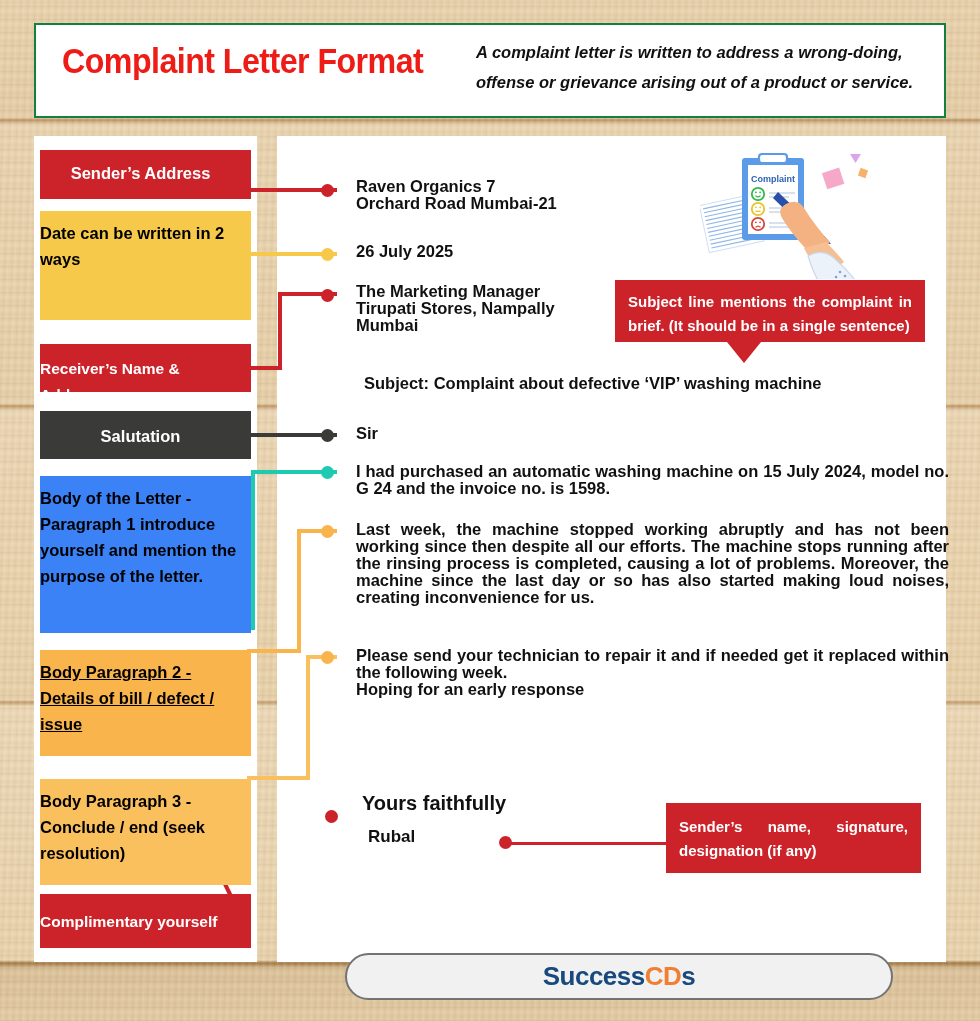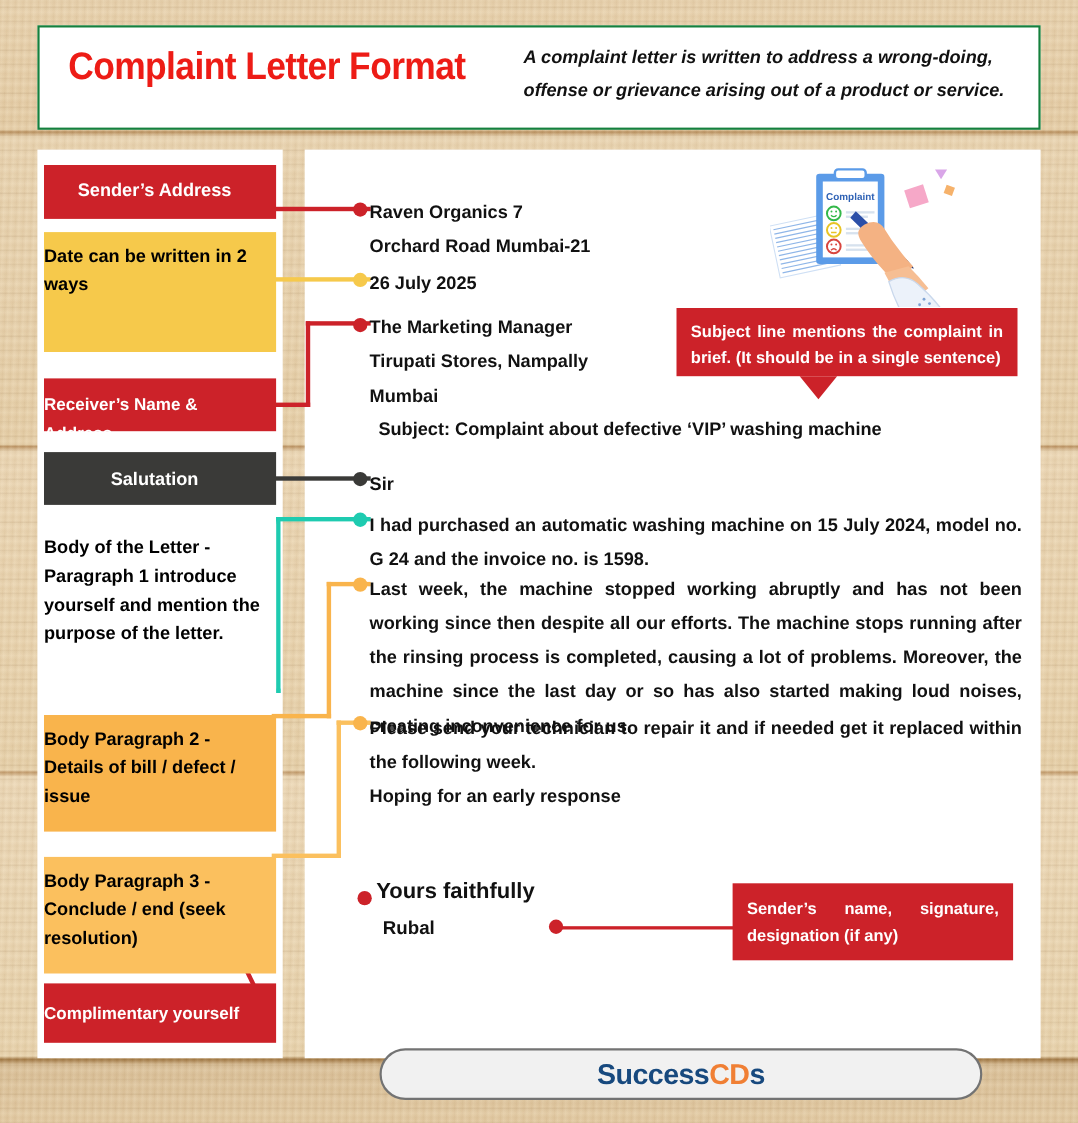--- a/index.html
+++ b/index.html
@@ -87,53 +87,54 @@
     width: 211px;
     padding: 9px 10px 9px 0;
     font-size: 16.5px;
     font-weight: bold;
     line-height: 26px;
     z-index: 6;
   }
   .tag.center { text-align: center; }
   .tag.red    { background: #CC2229; color: #ffffff; }
   .tag.dark   { background: #3A3A38; color: #ffffff; }
-  .tag.teal   { background: #ffffff; color: #000000; }
+  .tag.teal   { background: #3b82f6; color: #000000; }
   .tag.yellow { background: #F6C94B; color: #000000; }
   .tag.orange { background: #F9B44C; color: #000000; }
   .tag.lightorange { background: #FBC05E; color: #000000; }
 
   .tag-sender   { top: 150px; height: 49px; padding-top: 10px; }
   .tag-date     { top: 211px; height: 109px; }
   .tag-receiver { top: 344px; height: 48px; padding-top: 12px; font-size: 15.5px;}
   .tag-salut    { top: 411px; height: 48px; padding-top: 12px; }
   .tag-body1    { top: 476px; height: 157px; }
-  .tag-body2    { top: 650px; height: 106px; }
+  .tag-body2    { top: 650px; height: 106px; text-decoration: underline; }
   .tag-body3    { top: 779px; height: 106px; }
   .tag-closing  { top: 894px; height: 54px; padding-top: 15px; font-size: 15.5px; }
 
   
   .conn { position: absolute; z-index: 4; }
   .conn-h { height: 4px; }
   .conn-v { width: 4px; }
   .dot {
     position: absolute;
     width: 13px; height: 13px;
     border-radius: 50%;
     z-index: 7;
   }
 
   
   .letter-text {
     position: absolute;
     font-size: 16.5px;
     font-weight: bold;
     color: #111111;
-    line-height: 31px;
+    line-height: 17px;
     z-index: 5;
+    margin-left: 20px;
   }
   .justify { text-align: justify; }
 
   .lt-sender   { left: 336px; top: 178px; width: 320px; }
   .lt-date     { left: 336px; top: 243px; }
   .lt-receiver { left: 336px; top: 283px; width: 320px; }
   .lt-subject  { left: 344px; top: 375px; width: 560px; }
   .lt-salut    { left: 336px; top: 425px; }
   .lt-p1       { left: 336px; top: 463px; width: 593px; }
   .lt-p2       { left: 336px; top: 521px; width: 593px; }

